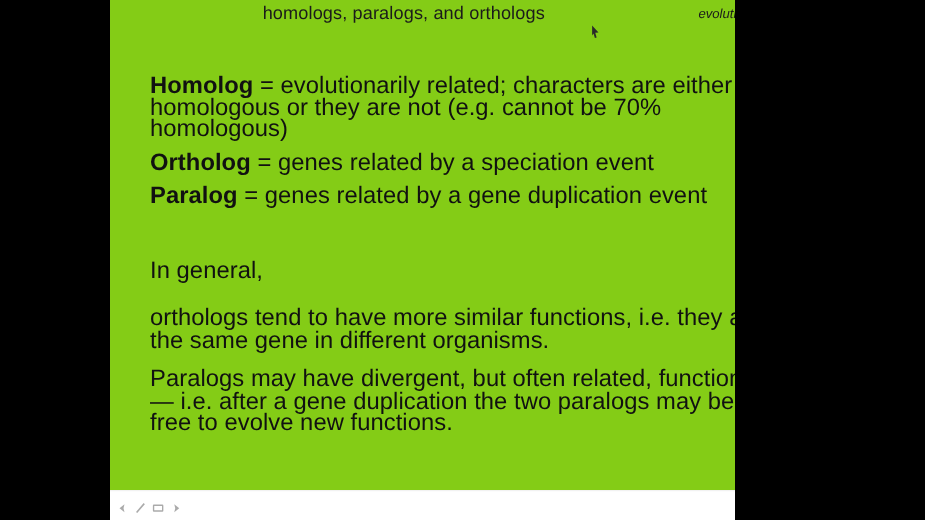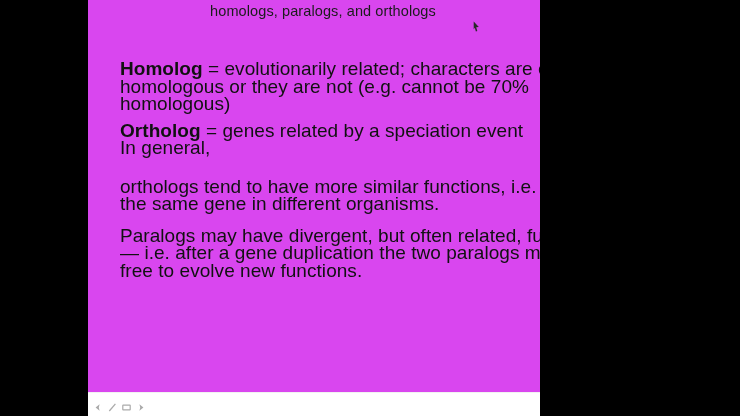--- a/index.html
+++ b/index.html
@@ -19,23 +19,23 @@
     width: 740px;
     height: 416px;
     background: #000000;
   }
 
   
   #slide {
     position: absolute;
     left: 88px;
     top: 0px;
-    width: 452px;
-    height: 416px;
-    background: #d946ef;
+    width: 500px;
+    height: 416px;
+    background: #84cc16;
     overflow: hidden;
   }
 
   
   #slide-header {
     position: absolute;
     left: 0;
     top: 0;
     width: 564px;
     height: 30px;
@@ -83,21 +83,21 @@
     font-size: 19px;
     line-height: 17.5px;
     color: #111111;
     margin: 0;
     letter-spacing: 0.05px;
   }
   .para .term {
     font-weight: bold;
   }
   .gap-def   { margin-top: 9px; }
-  .gap-block { }
+  .gap-block { margin-top: 42px; }
   .gap-sub   { margin-top: 21px; }
   .gap-last  { margin-top: 14px; }
 
   
   #slide-toolbar {
     position: absolute;
     left: 0;
     bottom: 0;
     width: 564px;
     height: 24px;
@@ -157,20 +157,21 @@
         <path d="M0.7 0.4 L5.8 6.0 L3.2 6.2 L4.3 9.9 L2.9 10.4 L1.8 6.7 L0.7 8.3 Z" fill="#2a2a2a"></path>
       </svg>
     </div>
 
     <div id="slide-body">
 
       <p class="para"><span class="term">Homolog</span><span> = evolutionarily related; characters are either homologous or they are not (e.g. cannot be 70% homologous)</span></p>
 
       <p class="para gap-def"><span class="term">Ortholog</span><span> = genes related by a speciation event</span></p>
 
+      <p class="para gap-def"><span class="term">Paralog</span><span> = genes related by a gene duplication event</span></p>
 
       <p class="para gap-block">In general,</p>
 
       <p class="para gap-sub">orthologs tend to have more similar functions, i.e. they are the same gene in different organisms.</p>
 
       <p class="para gap-last">Paralogs may have divergent, but often related, functions — i.e. after a gene duplication the two paralogs may be free to evolve new functions.</p>
 
     </div>
 
     <div id="slide-toolbar">

